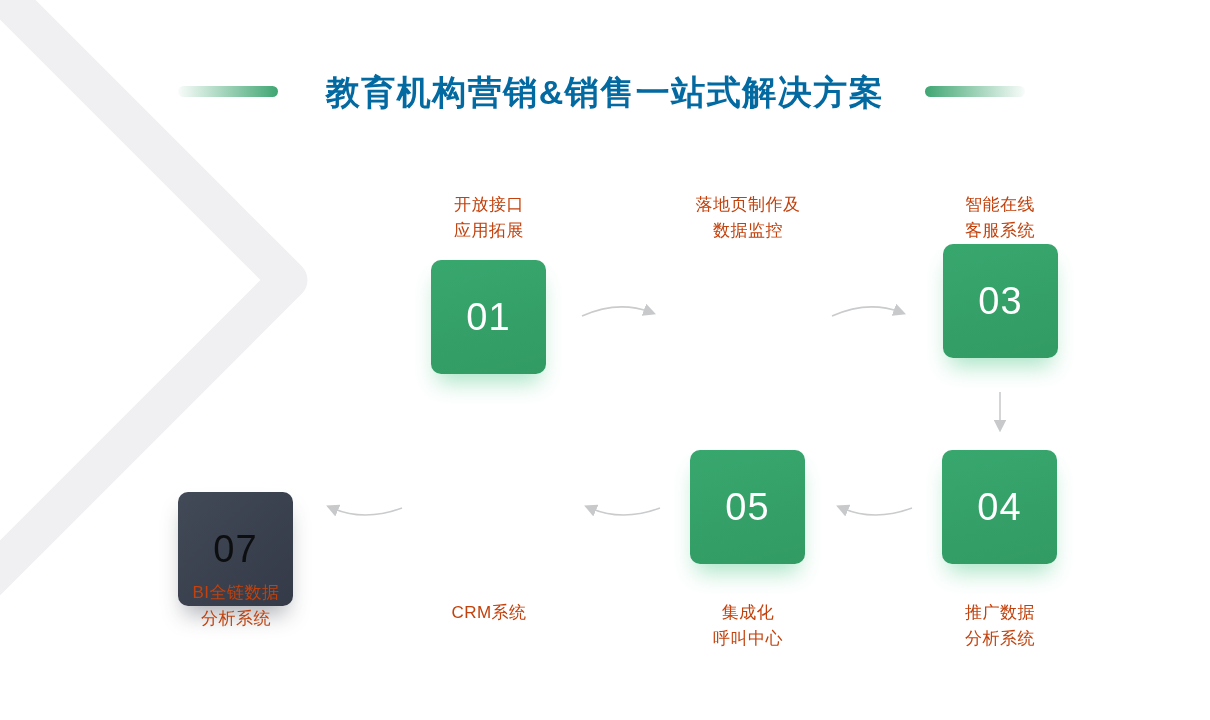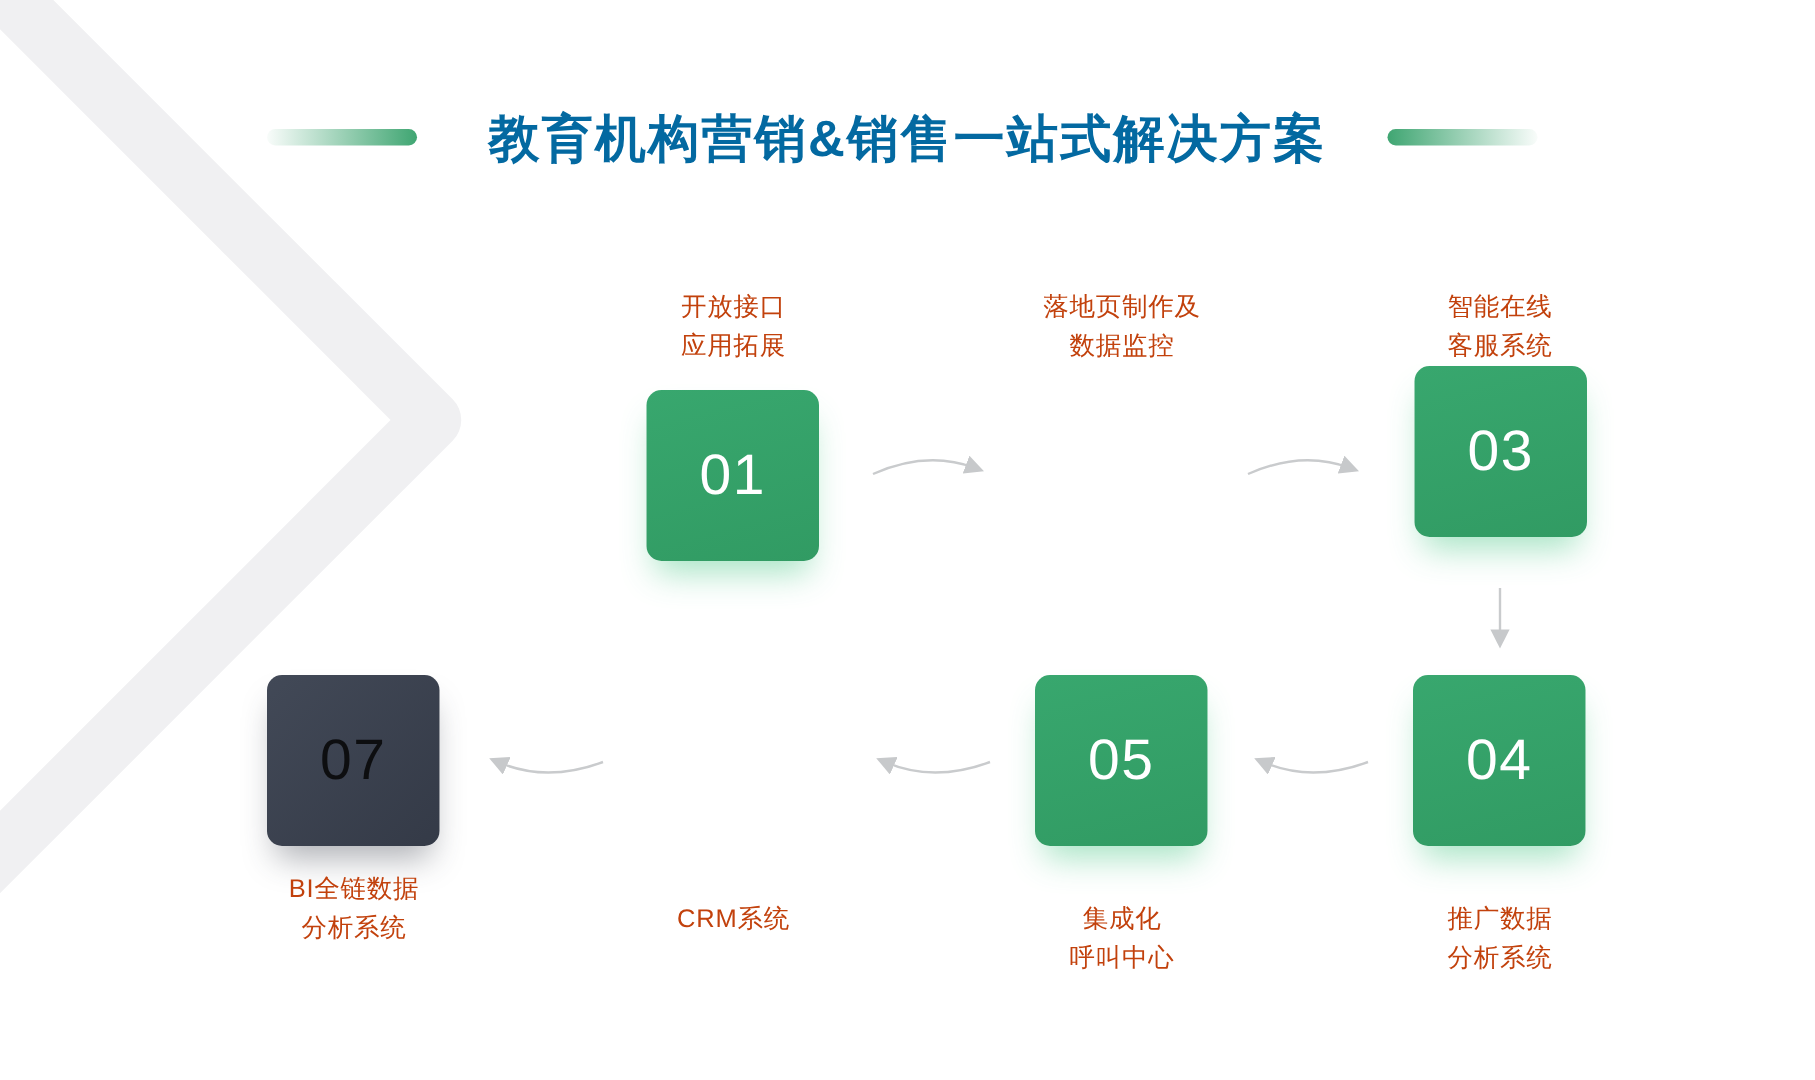--- a/index.html
+++ b/index.html
@@ -63,20 +63,21 @@
     letter-spacing: 1px;
   }
   .box-green {
     background: linear-gradient(165deg, #38a76e 0%, #319b63 100%);
     box-shadow: 0 14px 22px -6px rgba(61, 196, 126, 0.45);
   }
   .box-green .num { color: #ffffff; }
   .box-dark {
     background: linear-gradient(135deg, #424957 0%, #343a47 100%);
     box-shadow: 0 14px 22px -6px rgba(52, 58, 71, 0.40);
+    margin-top: 42px;
   }
   .box-dark .num { color: #0d0e10; }
 
   
   .step-label {
     position: absolute;
     width: 200px;
     text-align: center;
     font-size: 17px;
     line-height: 26px;

